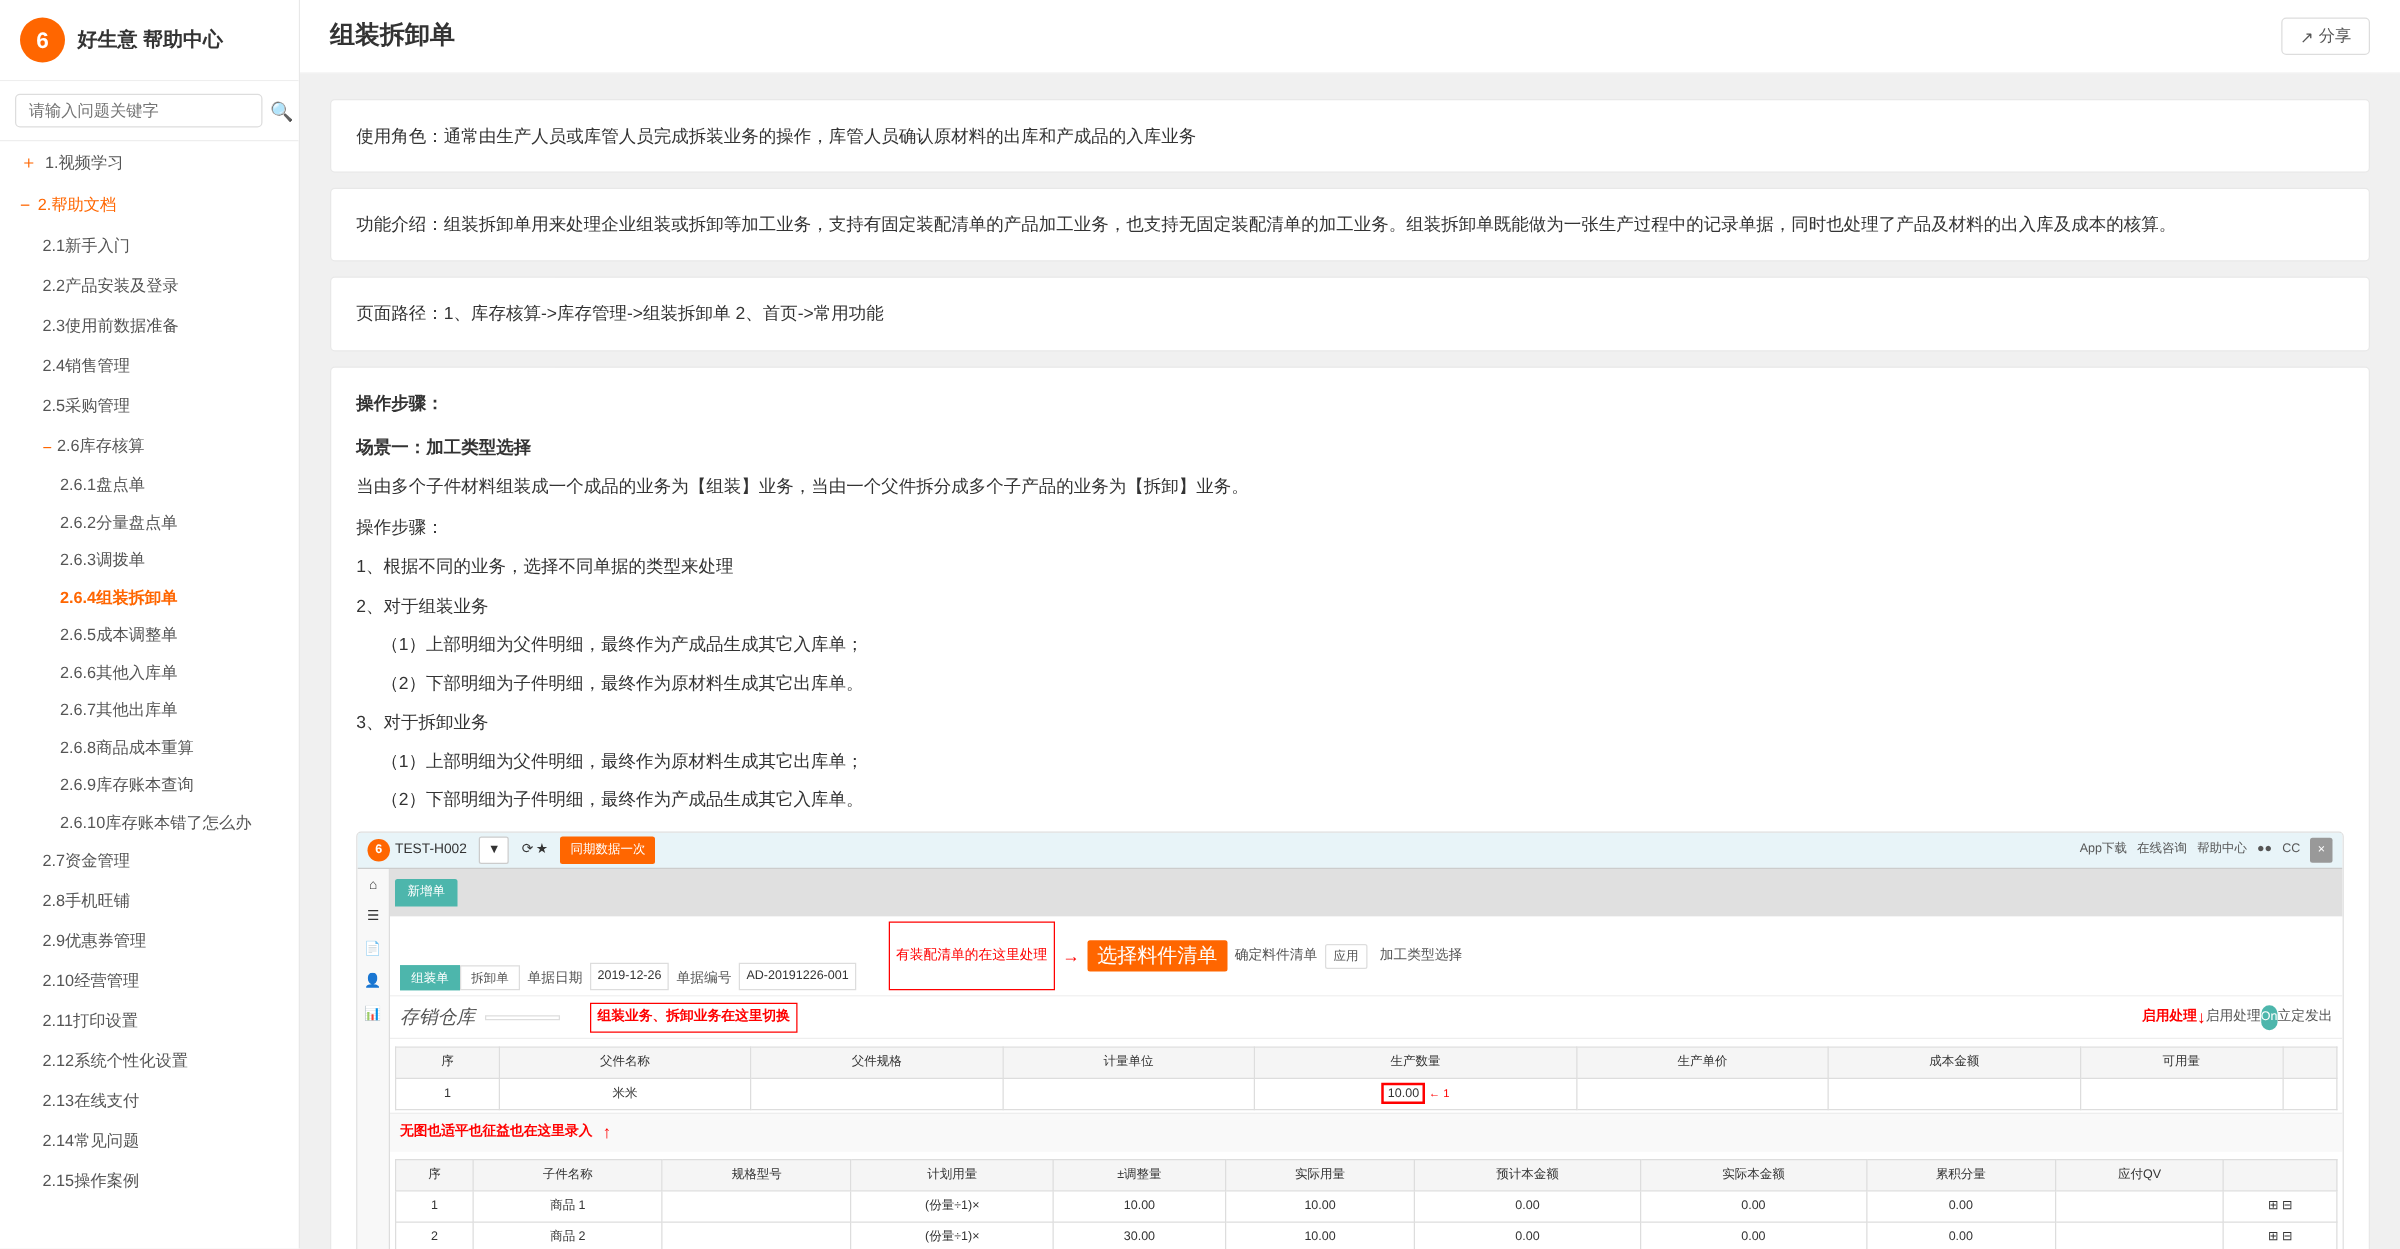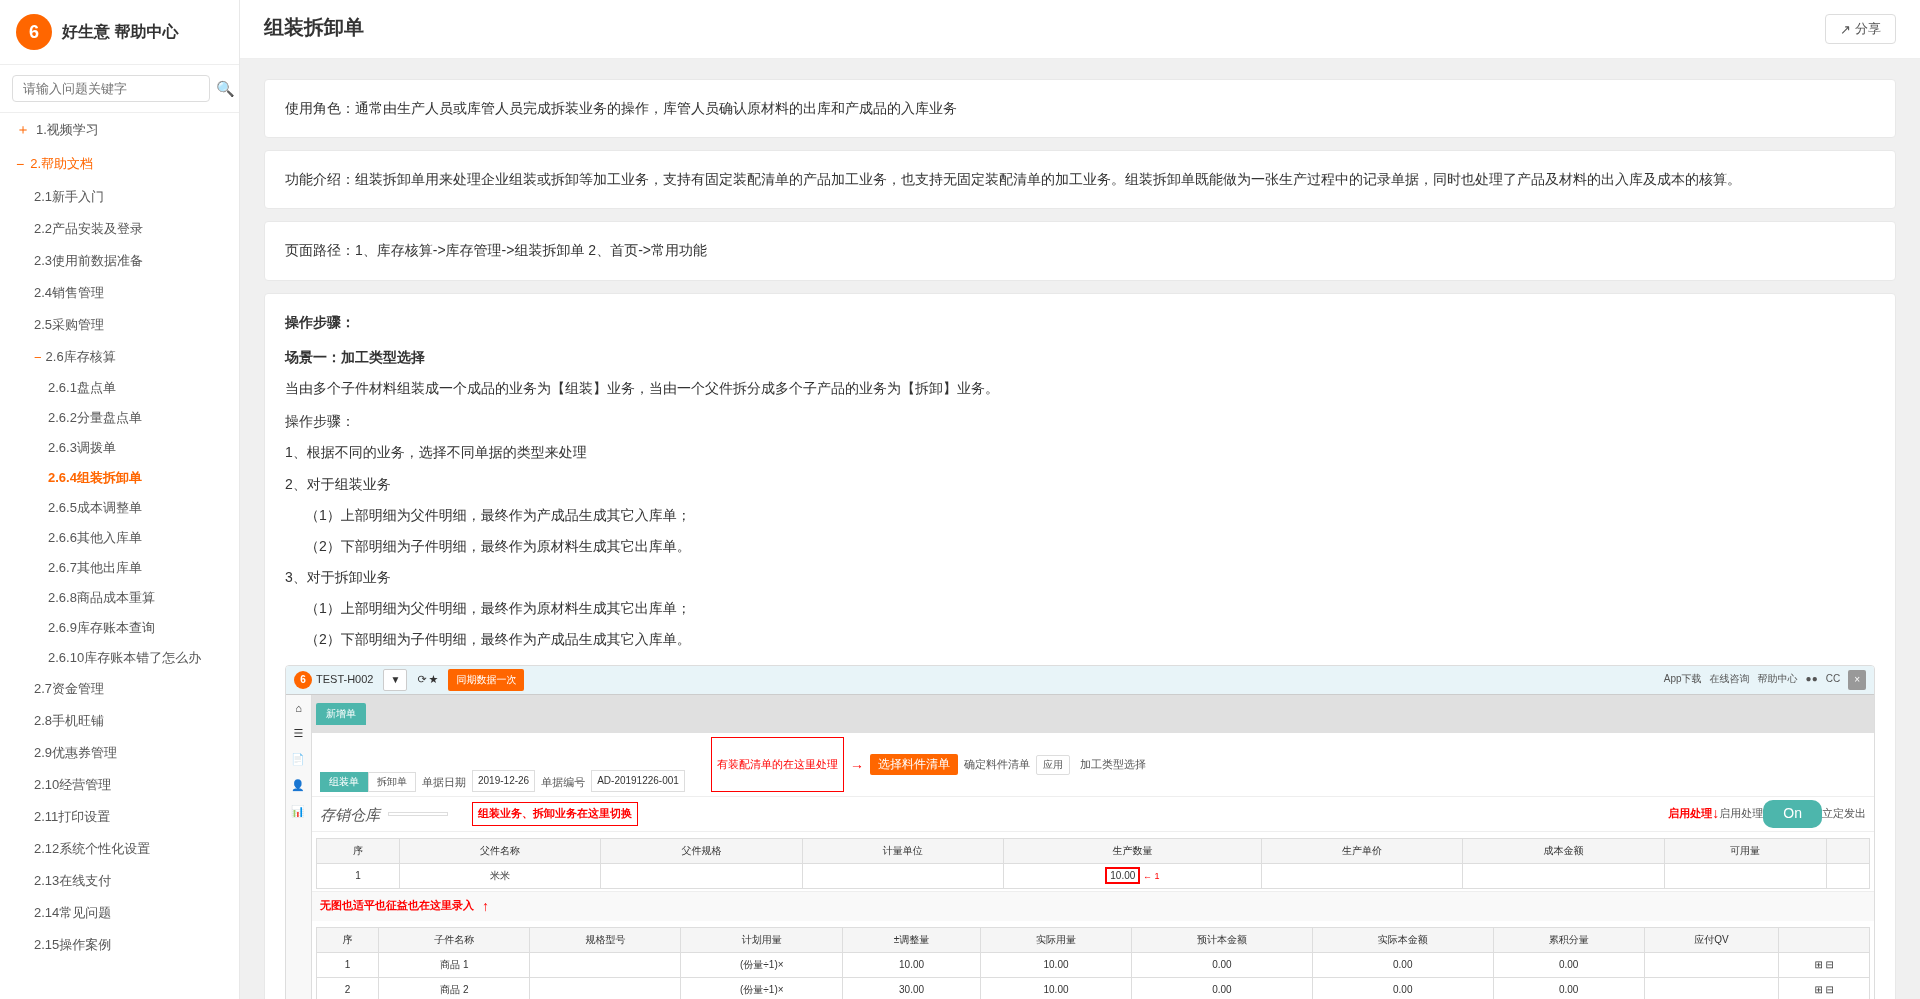--- a/index.html
+++ b/index.html
@@ -365,36 +365,36 @@
                   <button style="padding:2px 8px;border:1px solid #ddd;background:#fff;color:#555;font-size:10px;cursor:pointer;">拆卸单</button>
                 </div>
                 <span style="font-size:11px;color:#555;">单据日期</span>
                 <div style="border:1px solid #ddd;padding:1px 5px;font-size:10px;background:#fff;">2019-12-26</div>
                 <span style="font-size:11px;color:#555;">单据编号</span>
                 <div style="border:1px solid #ddd;padding:1px 5px;font-size:10px;background:#fff;">AD-20191226-001</div>
 
                 <div style="position:relative;margin-left:20px;display:flex;align-items:center;gap:6px;">
                   <span style="color:red;font-size:11px;font-weight:normal;border:1px solid red;padding:17px 5px;">有装配清单的在这里处理</span>
                   <span style="color:red;font-size:14px;">→</span>
-                  <button style="background:#f60;color:#fff;border:none;padding:2px 8px;border-radius:2px;font-size:12px;">选择料件清单</button>
+                  <button style="background:#f60;color:#fff;border:none;padding:2px 8px;border-radius:2px;font-size:16px;">选择料件清单</button>
                   <span style="font-size:11px;color:#555;">确定料件清单</span>
                   <button style="background:#fff;color:#555;border:1px solid #ddd;padding:2px 6px;border-radius:2px;font-size:10px;">应用</button>
                   <span style="font-size:11px;color:#555;margin-left:4px;">加工类型选择</span>
                 </div>
               </div>
 
               <div style="background:#fff;padding:3px 8px;display:flex;align-items:center;gap:8px;border-bottom:1px solid #eee;position:relative;">
                 <span style="font-size:15px;color:#555;font-style:italic;">存销仓库</span>
                 <div style="border:1px solid #ddd;padding:1px 5px;font-size:10px;background:#fff;min-width:60px;"></div>
                 <span style="color:red;font-size:11px;font-weight:bold;margin-left:16px;border:1px solid red;padding:1px 5px;">组装业务、拆卸业务在这里切换</span>
                 <span style="margin-left:auto;display:flex;align-items:center;gap:0;">
                   <span style="color:red;font-size:11px;font-weight:bold;">启用处理</span>
                   <span style="color:red;font-size:14px;">↓</span>
                   <span style="font-size:11px;color:#555;">启用处理</span>
-                  <div style="background:#4db6ac;color:#fff;padding:1px 20px;border-radius:10px;font-size:14px;">On</div>
+                  <div style="background:#4db6ac;color:#fff;padding:1px 0;border-radius:10px;font-size:10px;">On</div>
                   <span style="font-size:11px;color:#555;">立定发出</span>
                 </span>
               </div>
 
               <div style="background:#fff;padding:2px 4px;">
                 <table class="mock-table">
                   <thead>
                     <tr>
                       <th>序</th>
                       <th>父件名称</th>

